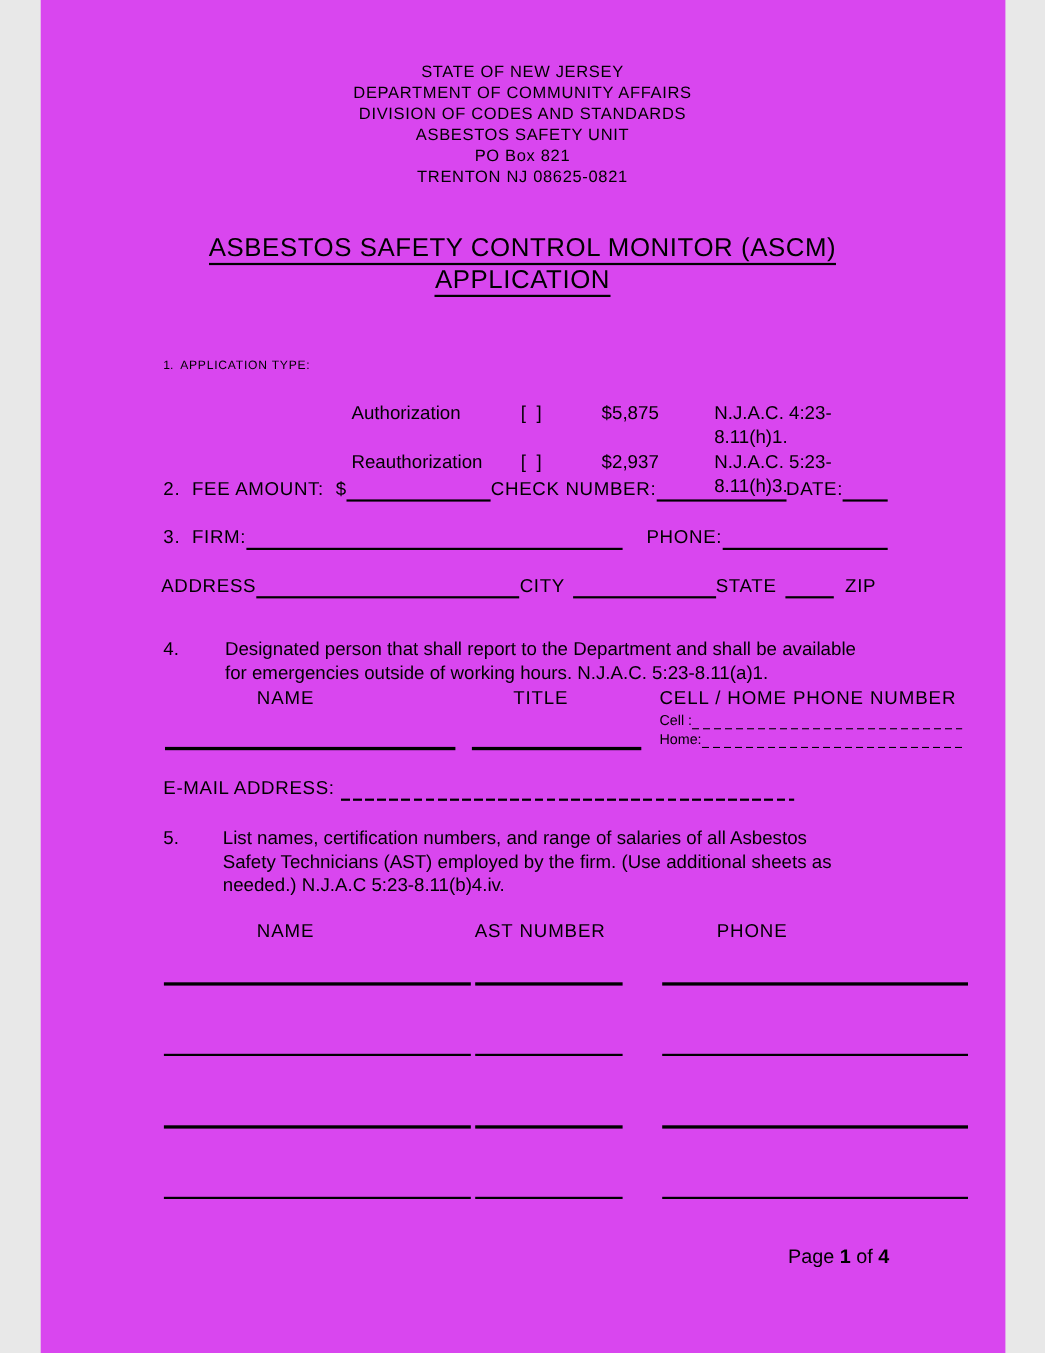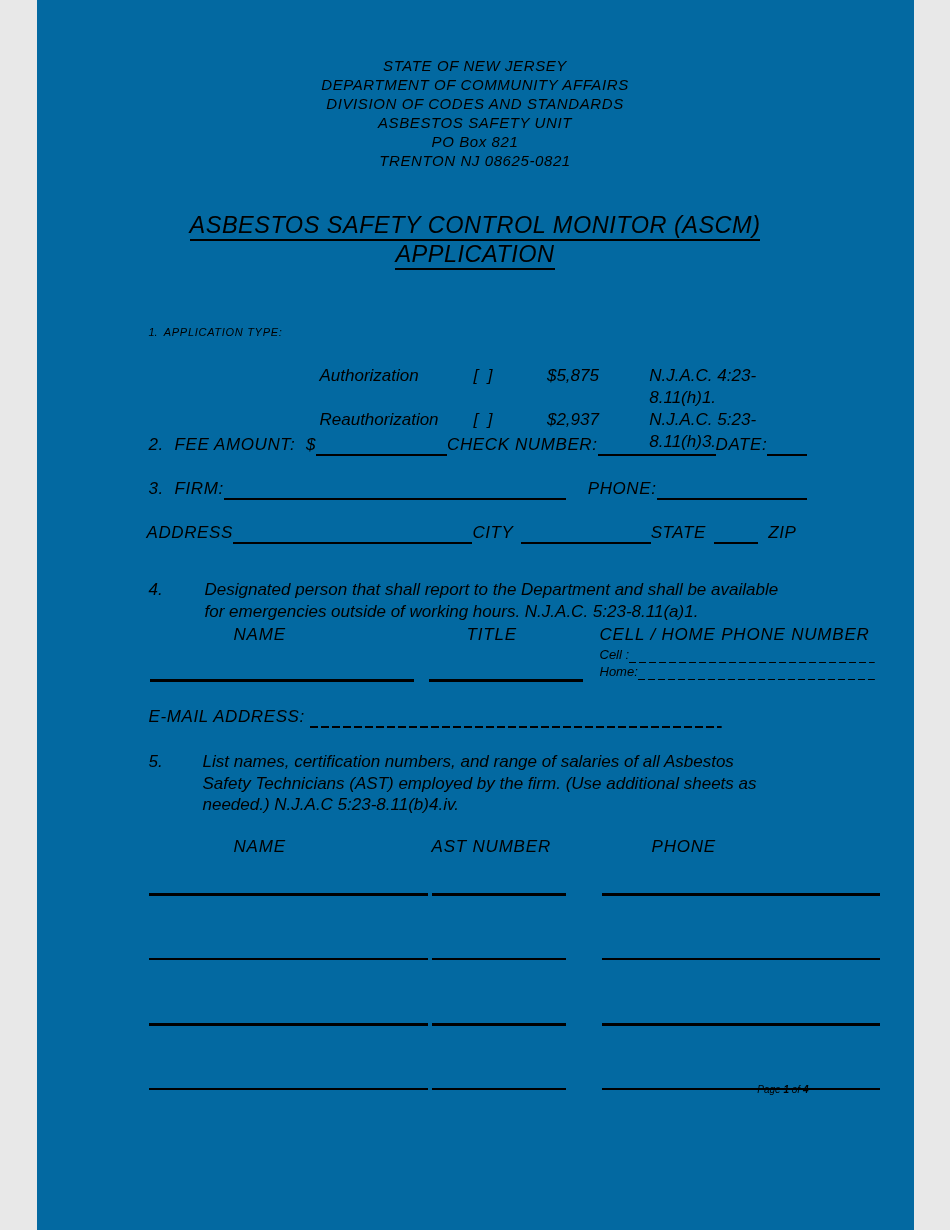--- a/index.html
+++ b/index.html
@@ -2,25 +2,24 @@
 <html><head>
 <meta charset="utf-8">
 <style>
   * { margin: 0; padding: 0; box-sizing: border-box; }
   html, body { background: #e8e8e8; }
   .page {
     position: relative;
     width: 877px;
     height: 1230px;
     margin: 0 auto;
-    background: #0369a1;
+    background: #d946ef;
     color: #000000;
     font-family: "Liberation Sans", "DejaVu Sans", sans-serif;
     overflow: hidden;
-    font-style: italic;
   }
   .abs { position: absolute; }
   .cap { letter-spacing: .7px; }
 
   
   .agency { left: 0; right: 0; top: 56px; text-align: center;
             font-size: 15px; line-height: 19px; letter-spacing: .6px; }
 
   
   .title { left: 0; right: 0; top: 211px; text-align: center;
@@ -57,21 +56,21 @@
   
   .tblrow { left: 112px; width: 731px; display: flex; }
   .tblrow .seg1 { width: 279px; }
   .tblrow .gap1 { width: 4px; }
   .tblrow .seg2 { width: 134px; }
   .tblrow .gap2 { width: 36px; }
   .tblrow .seg3 { flex: 1 1 auto; }
   .thick .seg { height: 3px; background: #000; }
   .thin  .seg { height: 1.5px; background: #000; }
 
-  .footer { right: 105px; top: 1084px; font-size: 10px; }
+  .footer { right: 105px; top: 1132px; font-size: 18px; }
   .footer span { white-space: pre; }
   .footer .b { font-weight: bold; }
 </style>
 </head>
 <body>
 
 <div class="page">
 
   <div class="abs agency">
     <div>STATE OF NEW JERSEY</div>

